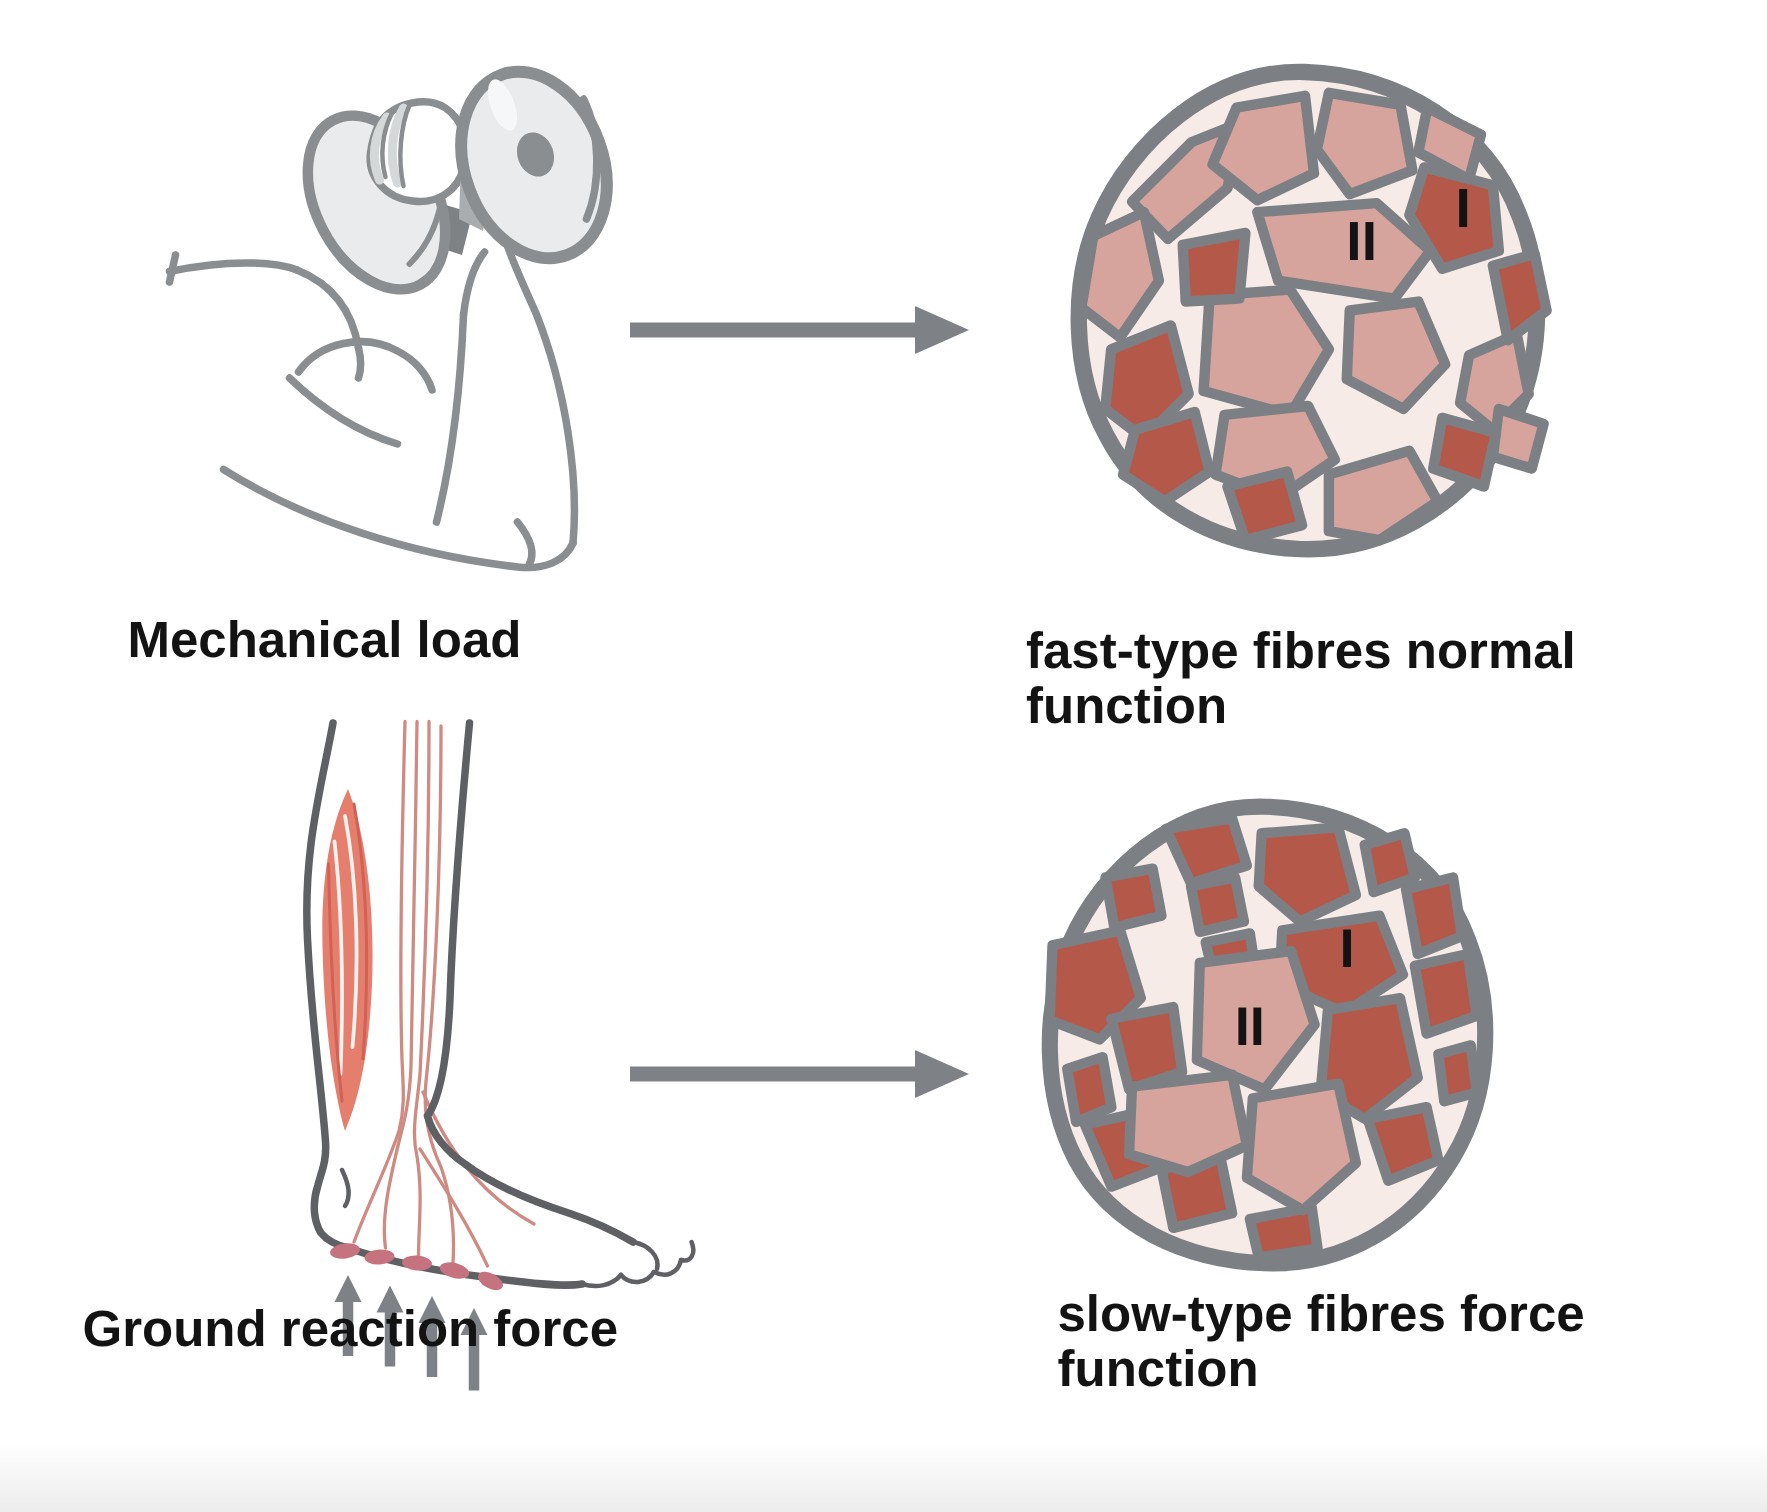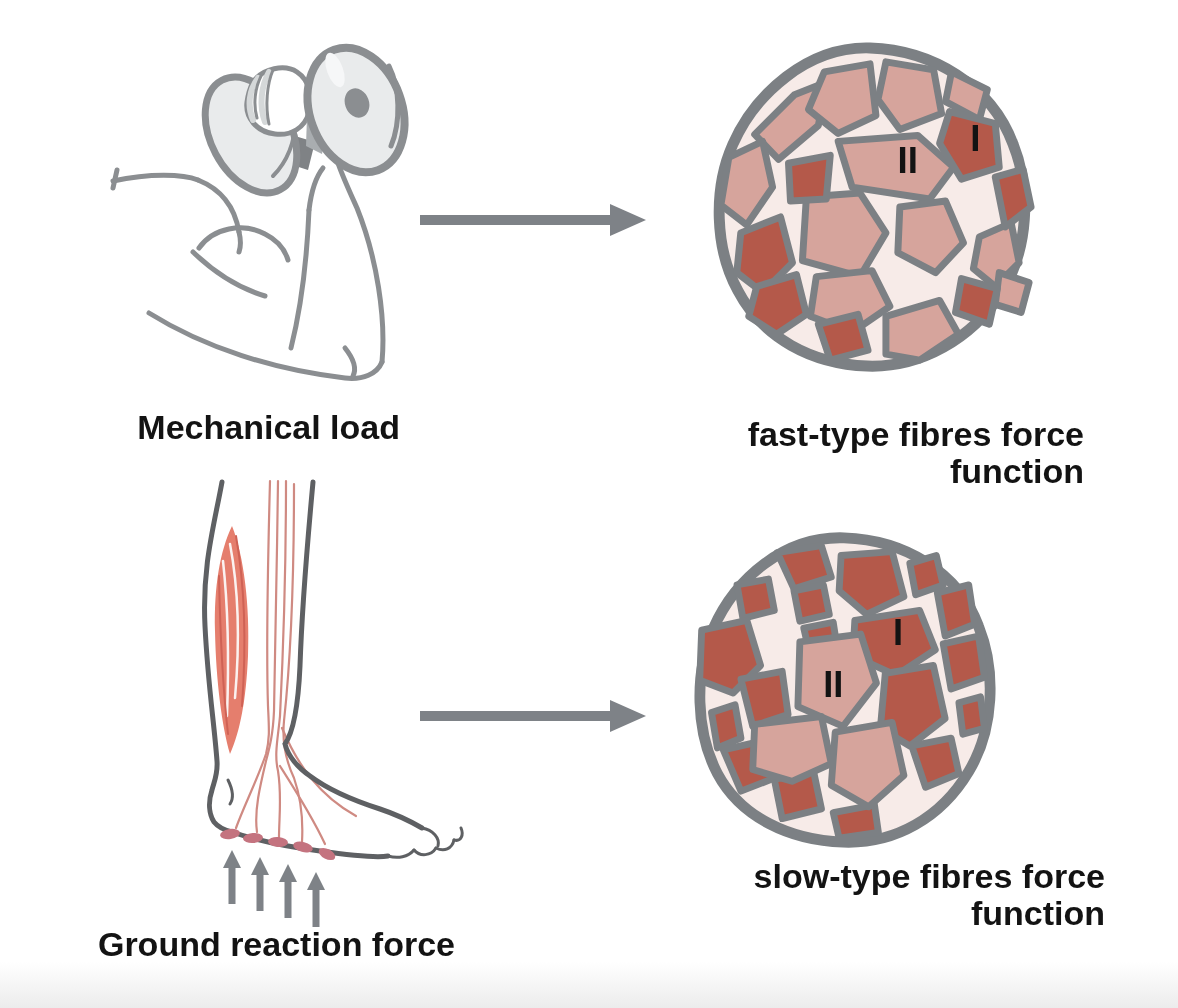--- a/index.html
+++ b/index.html
@@ -3,21 +3,21 @@
 <meta charset="utf-8">
 <style>
   html,body{margin:0;padding:0;}
   body{
     width:1178px;height:1008px;position:relative;overflow:hidden;
     background:var(--page-background,#ffffff);
     font-family:"Liberation Sans","DejaVu Sans",sans-serif;
   }
   .abs{position:absolute;}
   .figure-label{
-    font-weight:700;font-size:34px;line-height:37px;text-align:right;
+    font-weight:700;font-size:34px;line-height:37px;text-align:left;
     color:var(--text-black,#131313);letter-spacing:0px;
   }
   
   .arm-line{stroke:var(--arm-outline-gray,#8b8e91);stroke-width:5;fill:none;stroke-linecap:round;}
   .arm-fill{fill:#ffffff;stroke:none;}
   .plate{fill:var(--dumbbell-fill-gray,#e9ebec);stroke:var(--arm-outline-gray,#8b8e91);stroke-width:7;}
   .plate-detail{stroke:var(--arm-outline-gray,#8b8e91);stroke-width:4;fill:none;stroke-linecap:round;}
   .handle{fill:var(--dumbbell-handle-gray,#7f8285);}
   .wedge{fill:var(--wedge-gray,#a9adb0);}
   .fist{fill:#ffffff;stroke:var(--arm-outline-gray,#8b8e91);stroke-width:5;stroke-linejoin:round;}
@@ -120,21 +120,21 @@
     <polygon class="f1" points="38,194 78,178 90,224 60,254 34,234"></polygon>
     <polygon class="f1" points="294,138 322,130 330,168 304,188"></polygon>
     <polygon class="f1" points="54,248 94,236 104,276 74,296 46,278"></polygon>
     <polygon class="f1" points="116,286 156,276 166,312 128,322"></polygon>
     <polygon class="f1" points="260,240 296,250 288,286 254,274"></polygon>
   </g>
   <text class="fibre-label" x="206" y="134">II</text>
   <text class="fibre-label" x="274" y="112">I</text>
 </svg>
 
-<div class="abs figure-label" style="left:684px;top:416px;width:400px;">fast-type fibres force function</div>
+<div class="abs figure-label" style="left:684px;top:416px;width:400px;">fast-type fibres normal function</div>
 
 <svg class="abs" style="left:170px;top:466px;" width="300" height="475" viewBox="0 0 300 475">
 
   <g>
     <path class="muscle" d="M62,60 C74,90 80,140 78,190 C76,235 70,265 60,288
                             C52,260 46,215 45,165 C44,120 50,85 62,60 Z"></path>
     <path class="muscle-streak-light" d="M60,78 C68,120 70,175 65,232"></path>
     <path class="muscle-streak-light" d="M53,95 C58,140 59,195 57,250"></path>
     <path class="muscle-streak-dark" d="M66,70 C74,115 77,170 72,240"></path>
     <path class="muscle-streak-dark" d="M49,110 C50,160 52,215 58,268"></path>
@@ -185,21 +185,21 @@
       <polygon class="grf-arrow" points="118,398 109,416 127,416"></polygon>
       <rect class="grf-arrow" x="114.5" y="415" width="7" height="37"></rect>
     </g>
     <g>
       <polygon class="grf-arrow" points="146,406 137,424 155,424"></polygon>
       <rect class="grf-arrow" x="142.5" y="423" width="7" height="38"></rect>
     </g>
   </g>
 </svg>
 
-<div class="abs figure-label" style="left:55px;top:926px;width:400px;">Ground reaction force</div>
+<div class="abs figure-label" style="left:55px;top:868px;width:400px;">Ground reaction force</div>
 
 <svg class="abs" style="left:420px;top:694px;" width="230" height="44" viewBox="0 0 230 44">
   <rect class="h-arrow" x="0" y="17" width="192" height="10"></rect>
   <polygon class="h-arrow" points="190,6 226,22 190,38"></polygon>
 </svg>
 
 <svg class="abs" style="left:684px;top:528px;" width="324" height="324" viewBox="0 0 330 330">
   <path class="section-blob" d="M163,10 C225,12 280,45 300,100 C318,145 316,205 290,248
            C262,295 215,322 162,320 C108,318 58,295 34,250
            C12,208 10,148 30,102 C52,52 102,8 163,10 Z"></path>

